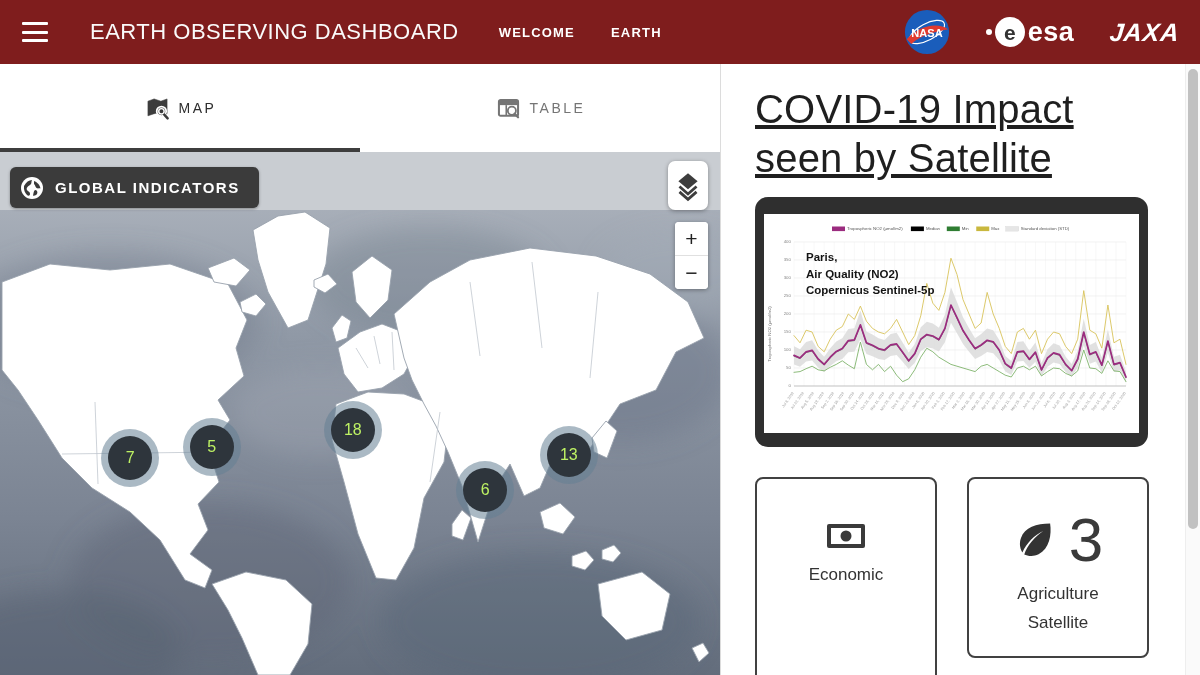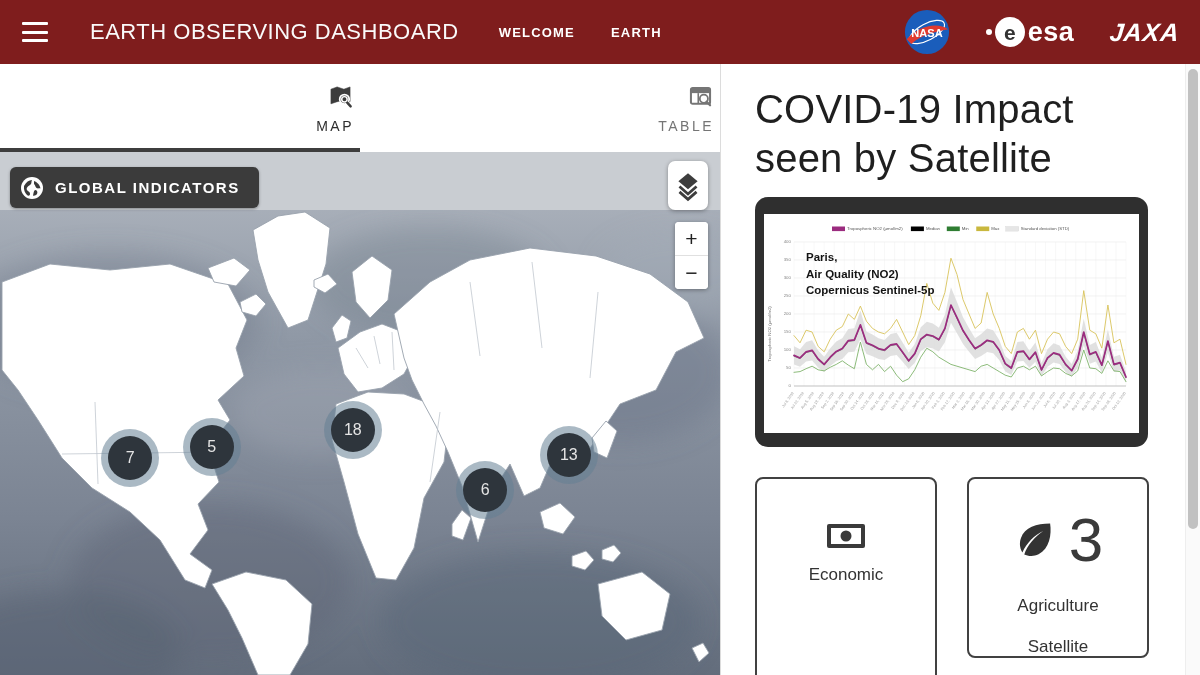--- a/index.html
+++ b/index.html
@@ -25,52 +25,52 @@
   .jaxa-text { color:#fff; font-size:25px; font-weight:bold; font-style:italic; letter-spacing:1px; transform:skewX(-6deg); }
   .jaxa-text::first-letter { letter-spacing:0; }
 
   
   .main { display:flex; height:611px; }
   .left-panel { width:720px; position:relative; background:#fff; }
   .right-panel { flex:1; border-left:1px solid #dcdcdc; position:relative; background:#fff; overflow:hidden; }
 
   
   .tabbar { height:88px; display:flex; position:relative; background:#fff; }
-  .tab { width:50%; display:flex; flex-direction:column; align-items:flex-end; justify-content:center; gap:8px; cursor:pointer; background:none; border:none; }
+  .tab { width:50%; display:flex; flex-direction:row; align-items:center; justify-content:center; gap:8px; cursor:pointer; background:none; border:none; }
   .tab-label { font-size:14px; font-weight:500; letter-spacing:2.5px; }
   .tab.active .tab-label { color:#2d2d2d; }
   .tab.inactive .tab-label { color:#757575; }
   .tab-underline { position:absolute; left:0; bottom:0; width:50%; height:4px; background:#3d3d3d; }
 
   
   .map-area { position:absolute; top:88px; left:0; right:0; bottom:0; overflow:hidden; cursor:grab; }
   .map-area svg.world { position:absolute; inset:0; }
   .gi-button { position:absolute; top:15px; left:10px; height:41px; background:#3b3b3b; border:none; border-radius:6px; color:#fff; display:flex; align-items:center; gap:11px; padding:0 19px 0 10px; cursor:pointer; box-shadow:0 1px 3px rgba(0,0,0,.35); }
   .gi-label { font-size:15px; font-weight:bold; letter-spacing:1.5px; white-space:nowrap; }
   .layers-button { position:absolute; top:9px; right:12px; width:40px; height:49px; background:#fff; border:none; border-radius:7px; box-shadow:0 1px 4px rgba(0,0,0,.35); display:flex; align-items:center; justify-content:center; cursor:pointer; }
   .zoomctl { position:absolute; top:70px; right:12px; width:33px; background:#fff; border-radius:4px; box-shadow:0 1px 4px rgba(0,0,0,.35); overflow:hidden; }
   .zoomctl button { display:block; width:33px; height:33px; background:#fff; border:none; font-size:21px; color:#222; cursor:pointer; line-height:1; padding:0; }
   .zoomctl .divider { height:1px; background:#e0e0e0; }
   .marker { position:absolute; width:58px; height:58px; margin-left:-29px; margin-top:-29px; border-radius:50%; background:rgba(101,128,148,.55); display:flex; align-items:center; justify-content:center; cursor:pointer; }
-  .marker-inner { width:44px; height:44px; border-radius:50%; background:#2e353c; color:#e5e5e5; display:flex; align-items:center; justify-content:center; font-size:16px; }
-
-  
-  .panel-title { margin:21px 60px 0 34px; font-size:40px; font-weight:400; color:#1f1f1f; line-height:49px; letter-spacing:.2px; }
+  .marker-inner { width:44px; height:44px; border-radius:50%; background:#2e353c; color:#bef264; display:flex; align-items:center; justify-content:center; font-size:16px; }
+
+  
+  .panel-title { margin:21px 60px 0 34px; font-size:40px; font-weight:400; color:#1f1f1f; line-height:49px; letter-spacing:.2px;text-decoration:underline; }
   .tablet { margin:14px 0 0 34px; width:393px; background:#2f2f2f; border-radius:13px; padding:17px 9px 14px 9px; }
   .tablet-screen { background:#fff; height:219px; overflow:hidden; }
   .cards { display:flex; gap:30px; margin:30px 0 0 34px; }
   .card { background:#fff; border:2px solid #414141; border-radius:8px; display:flex; flex-direction:column; align-items:center; cursor:pointer; }
   .card-economic { width:182px; height:230px; padding-top:44px; }
   .card-agriculture { width:182px; height:181px; padding-top:30px; }
   .card-count { font-size:62px; color:#3a3a3a; line-height:1; }
   .card-economic .card-count { margin-top:22px; }
   .card-line { font-size:17px; color:#333; }
   .card-economic .card-line { margin-top:16px; }
   .agr-row { display:flex; align-items:center; gap:12px; }
-  .card-agriculture .card-line { line-height:29px;margin-top:12px; }
+  .card-agriculture .card-line { line-height:29px; }
   .card-agriculture .card-lines { margin-top:8px; text-align:center; }
 
   
   .sb-track { position:absolute; top:0; right:0; width:15px; height:100%; background:#fafafa; border-left:1px solid #eee; }
   .sb-thumb { position:absolute; top:5px; right:2px; width:10px; height:460px; background:#c1c1c1; border-radius:5px; cursor:pointer; }
 </style>
 </head>
 <body>
 
 <div class="header">

